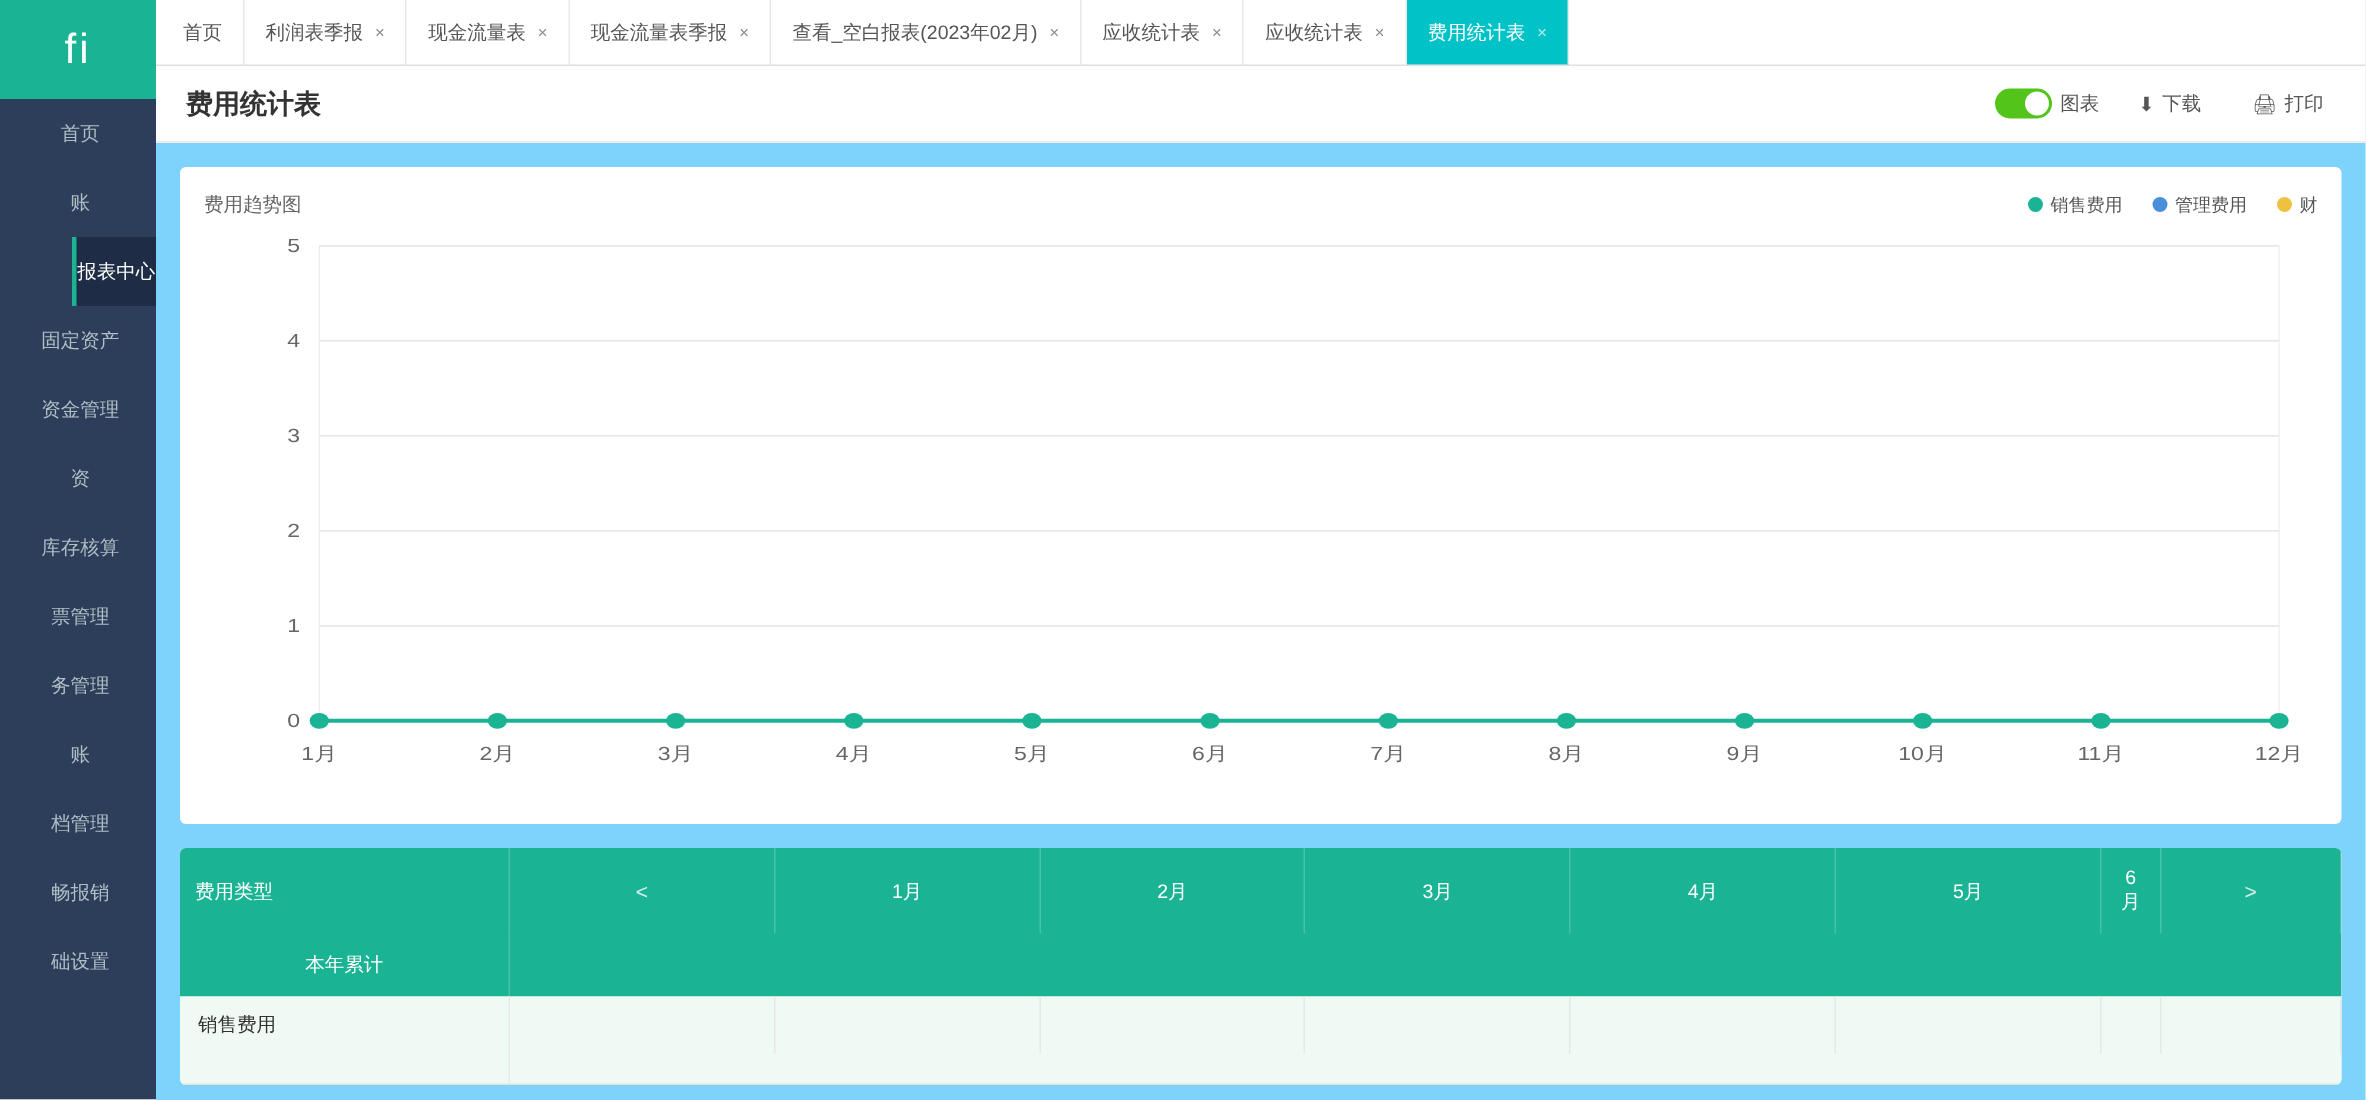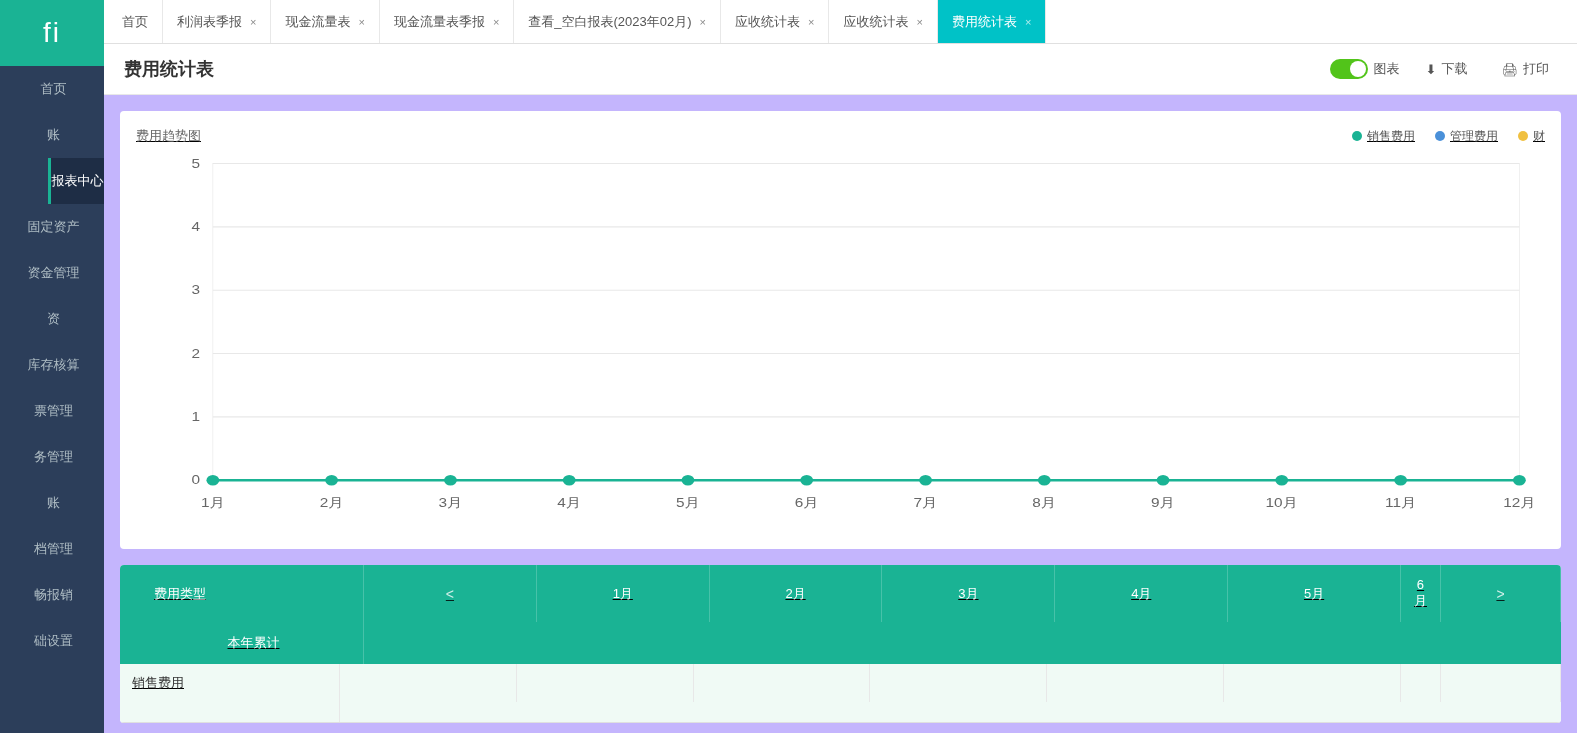--- a/index.html
+++ b/index.html
@@ -130,23 +130,22 @@
       font-size: 13px;
       color: #555;
       cursor: pointer;
       padding: 4px 8px;
     }
 
     
     .content-area {
       flex: 1;
       overflow-y: auto;
-      background: #c4b5fd;
+      background: #7dd3fc;
       padding: 16px;
-      text-decoration: underline;
     }
 
     
     .chart-section {
       background: white;
       border-radius: 4px;
       padding: 16px;
       margin-bottom: 16px;
     }
     .chart-header {
@@ -188,21 +187,20 @@
       background: white;
       border-radius: 4px;
       overflow: hidden;
     }
     .table-header-row {
       display: grid;
       grid-template-columns: 220px 1fr 1fr 1fr 1fr 1fr 1fr 40px 120px;
       background: #1ab394;
       color: white;
       font-size: 13px;
-      padding-left: 24px;
     }
     .th-cell {
       padding: 12px 10px;
       text-align: center;
       border-right: 1px solid rgba(255,255,255,0.2);
       font-weight: normal;
       display: flex;
       align-items: center;
       justify-content: center;
       gap: 4px;

